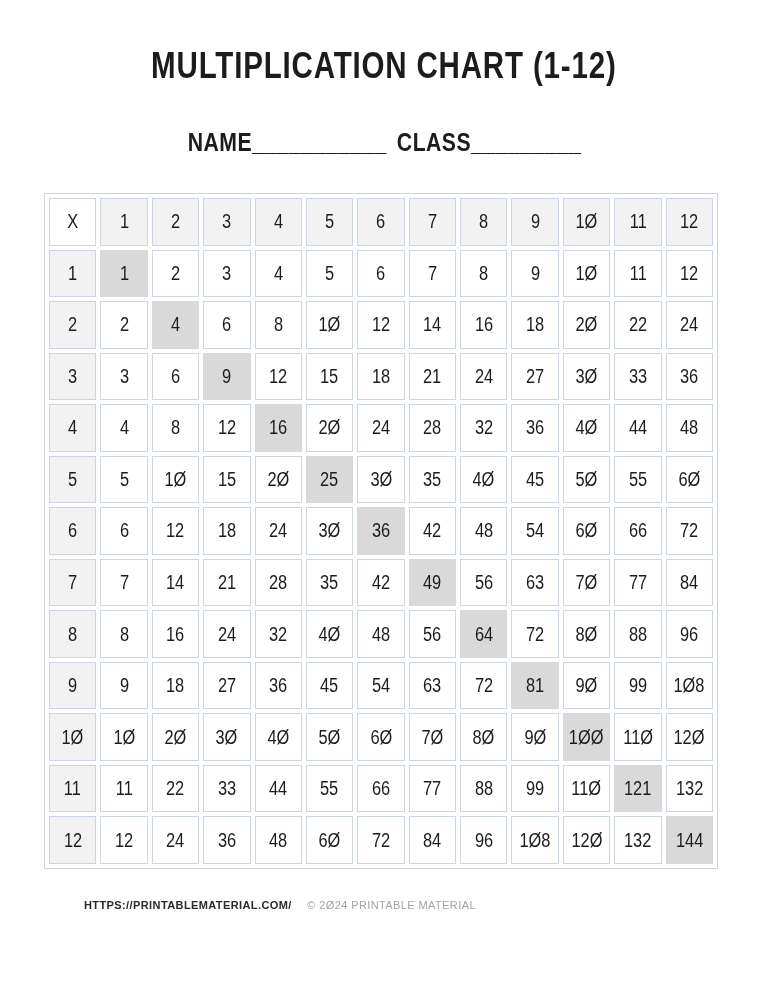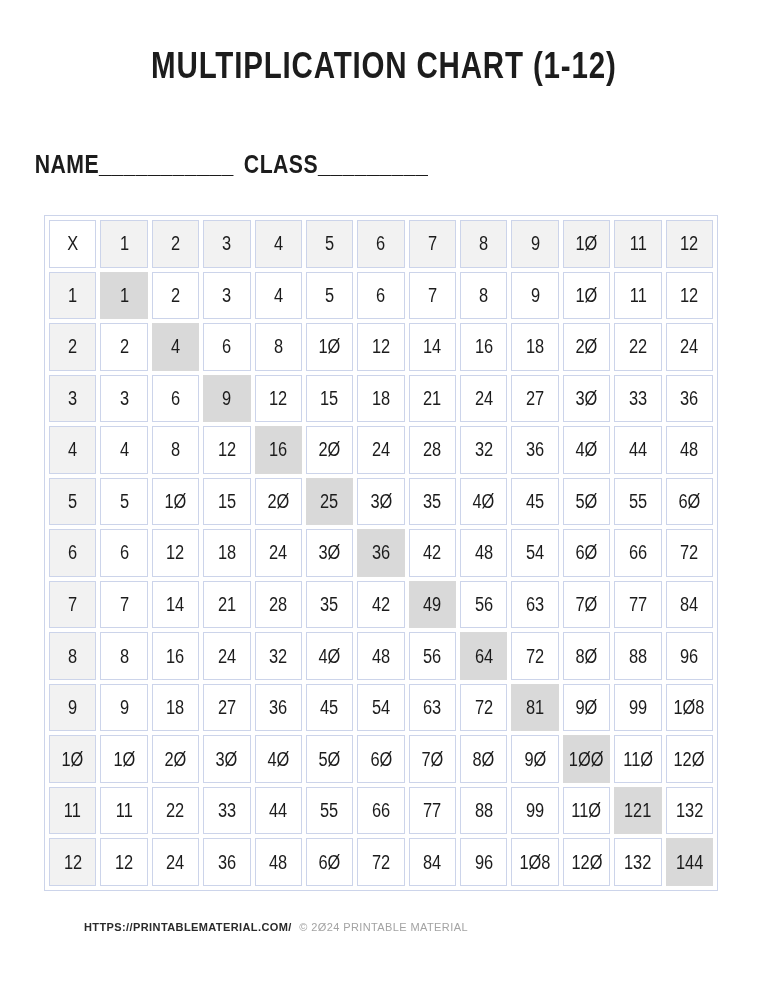--- a/index.html
+++ b/index.html
@@ -24,21 +24,22 @@
   }
   .title {
     display: inline-block;
     font-size: 36px;
     font-weight: 700;
     letter-spacing: 1px;
     transform: scale(0.82, 1.05);
     white-space: nowrap;
   }
   .subtitle-wrap {
-    margin-top: 64px;
+    margin-top: 42px;
+    text-align: center;
   }
   .subtitle {
     display: inline-block;
     font-size: 25px;
     font-weight: 700;
     letter-spacing: 0.5px;
     transform: scaleX(0.85);
     white-space: nowrap;
   }
   .subtitle .gap { display: inline-block; width: 12px; }
@@ -71,21 +72,21 @@
   }
   .cell.hdr { background: var(--header-bg); }
   .cell.diag { background: var(--diag-bg); border-color: var(--diag-bg); }
   .footer {
     margin: 30px 0 0 48px;
     font-size: 11px;
     letter-spacing: 0.4px;
     white-space: nowrap;
   }
   .footer .url { color: #2a2a2a; font-weight: 700; padding-left: 36px; }
-  .footer .copy { color: var(--muted); margin-left: 4px; }
+  .footer .copy { color: var(--muted); margin-left: 12px; }
 </style>
 </head>
 <body>
 
 <div class="title-wrap">
   <span class="title">MULTIPLICATION CHART (1-12)</span>
 </div>
 
 <div class="subtitle-wrap">
   <span class="subtitle">

